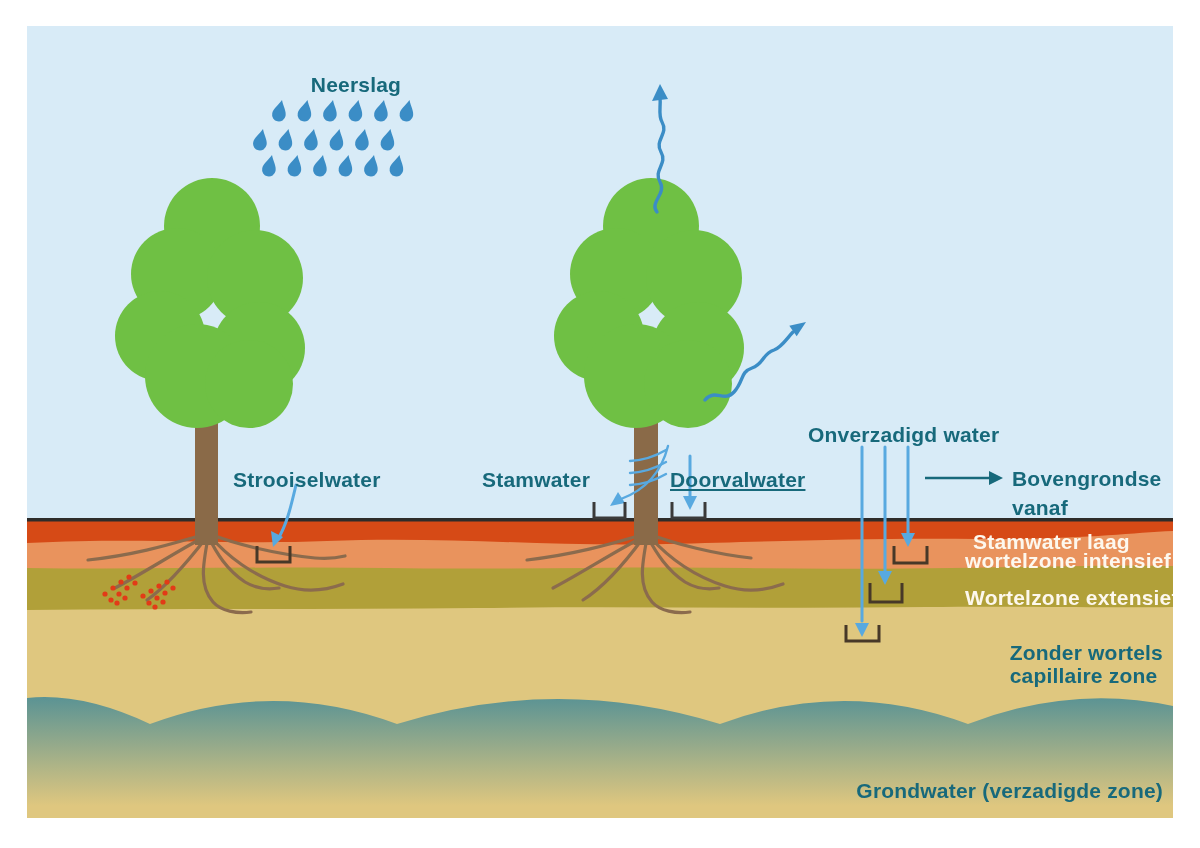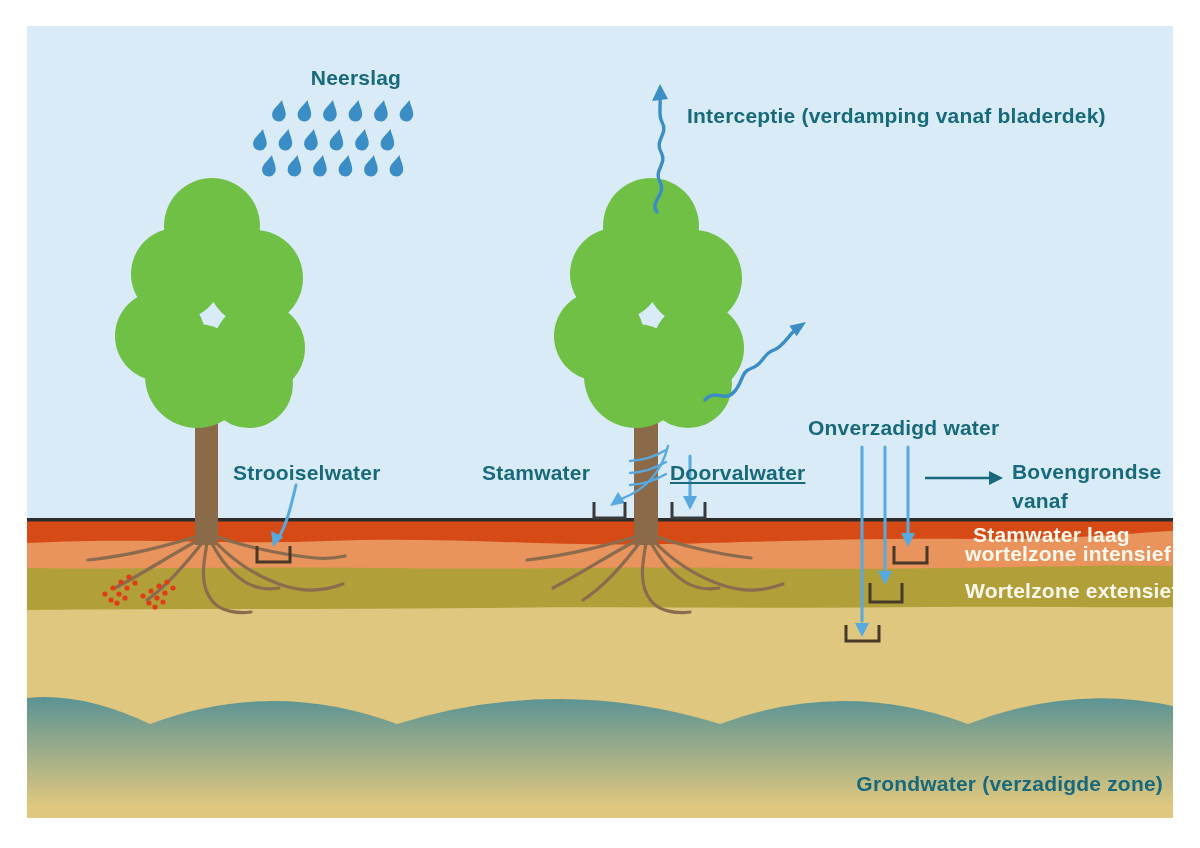--- a/index.html
+++ b/index.html
@@ -2,21 +2,21 @@
 <html style="--sky: #d8ebf7; --tree_green: #6fc044; --trunk: #8a6a48; --root: #8b6b4d; --rain_blue: #3b8dc6; --arrow_blue: #58a9e0; --teal: #17697b; --white_label: #fdf8ee; --strooisel_laag: #d64a16; --wortelzone_intensief: #e9935d; --wortelzone_extensief: #b1a039; --capillaire_zone: #dfc77f; --grondwater_top: #4d8e96; --ground_line: #2e2c2a; --bracket: #473828; --red_dot: #e23b17;"><head>
 <meta charset="utf-8">
 <style>
   html,body{margin:0;padding:0;background:#ffffff;}
   .page{position:relative;width:1200px;height:848px;background:#ffffff;overflow:hidden;
         font-family:"Liberation Sans",sans-serif;}
   .diagram{position:absolute;left:27px;top:26px;width:1146px;height:792px;
            background:var(--sky);overflow:hidden;}
   .diagram svg{position:absolute;left:0;top:0;}
   .lbl{position:absolute;white-space:nowrap;font-weight:700;font-size:21px;line-height:1.1;
-       letter-spacing:.2px;color:var(--teal);}
+       letter-spacing:.2px;color:var(--teal);margin-top:7px;}
   .lbl.white{color:var(--white_label);}
   .lbl.center{text-align:center;}
   .lbl.right{}
   .two-line span{display:block;}
   .lh29 span{line-height:29px;}
   .lh23 span{line-height:23px;}
   
   .l1{fill:var(--strooisel_laag);} .l2{fill:var(--wortelzone_intensief);}
   .l3{fill:var(--wortelzone_extensief);} .l4{fill:var(--capillaire_zone);}
   .gline{fill:var(--ground_line);}
@@ -178,27 +178,30 @@
         <path class="bracket surface" d="M567,476 L567,492 L598,492 L598,476"></path>
         <path class="bracket surface" d="M645,476 L645,492 L678,492 L678,476"></path>
         <path class="bracket" d="M230,520 L230,536 L263,536 L263,520"></path>
         <path class="bracket" d="M867,520 L867,537 L900,537 L900,520"></path>
         <path class="bracket" d="M843,557 L843,576 L875,576 L875,557"></path>
         <path class="bracket" d="M819,599 L819,615 L852,615 L852,599"></path>
       </g>
     </svg>
 
     <div class="lbl center" style="left:229px;top:40px;width:200px;">Neerslag</div>
-    <div class="lbl" style="left:660px;top:78px;">Interceptie (verdamping vanaf bladerdek)</div>
     <div class="lbl" style="left:781px;top:390px;">Onverzadigd water</div>
     <div class="lbl" style="left:206px;top:435px;">Strooiselwater</div>
     <div class="lbl right" style="left:455px;top:435px;width:140px;">Stamwater</div>
     <div class="lbl" style="left:643px;top:435px;text-decoration:underline;">Doorvalwater</div>
     <div class="lbl two-line lh29" style="left:985px;top:431px;">
       <span>Bovengrondse</span>
       <span>vanaf</span>
     </div>
     <div class="lbl white" style="left:946px;top:497px;">Stamwater laag</div>
     <div class="lbl white" style="left:938px;top:516px;text-align:center;">wortelzone intensief</div>
     <div class="lbl white" style="left:938px;top:553px;">Wortelzone extensief</div>
+    <div class="lbl right two-line lh23" style="right:10px;top:608px;">
+      <span>Zonder wortels</span>
+      <span>capillaire zone</span>
+    </div>
     <div class="lbl right" style="right:10px;top:746px;">Grondwater (verzadigde zone)</div>
   </div>
 </div>
 
 </body></html>

